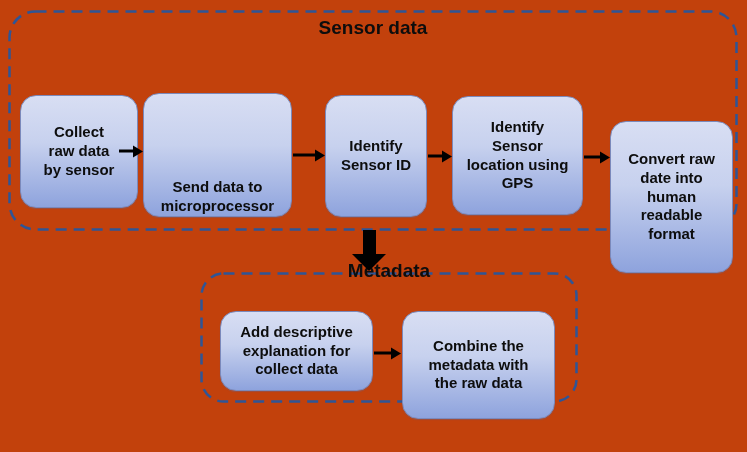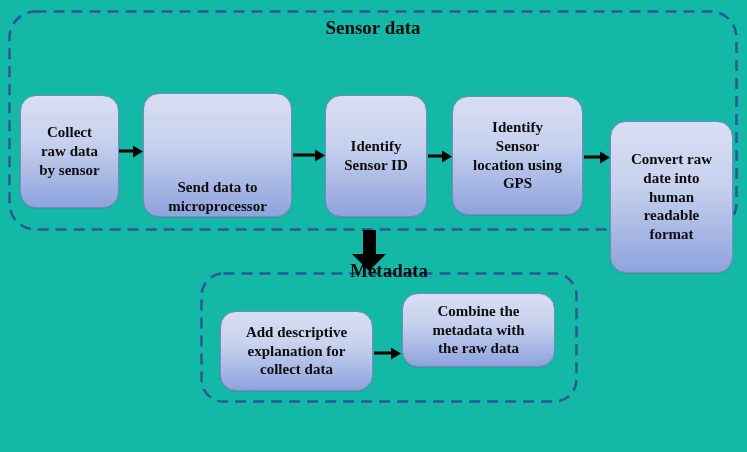--- a/index.html
+++ b/index.html
@@ -1,20 +1,20 @@
 <!DOCTYPE html>
 <html><head>
 <meta charset="utf-8">
 <style>
   html,body{margin:0;padding:0;background:#ffffff;}
   .stage{
     position:relative;
     width:747px;height:452px;
-    background:#14b8a6;
-    font-family:Liberation Serif, serif;
+    background:#c2410c;
+    font-family:Liberation Sans, sans-serif;
     overflow:hidden;
   }
   .group-svg{position:absolute;pointer-events:none;}
   .group-title{
     position:absolute;
     text-align:center;
     font-weight:700;
     font-size:19px;
     color:#0d0d0d;
     white-space:pre-line;
@@ -66,21 +66,21 @@
 </head>
 <body>
 
 <div class="stage">
 
   <svg class="group-svg" style="left:8px;top:10px;" width="730" height="221" viewBox="0 0 730 221">
     <rect x="1.5" y="1.5" width="727" height="218" rx="26" ry="26" fill="none" stroke="#2e5597" stroke-width="2.5" stroke-dasharray="11 7"></rect>
   </svg>
   <div class="group-title" style="left:8px;top:17px;width:730px;">Sensor data</div>
 
-  <div class="pbox" style="left:20px;top:95px;width:99px;height:113px;">
+  <div class="pbox" style="left:20px;top:95px;width:118px;height:113px;">
     <span class="pbox-label">Collect
 raw data
 by sensor</span>
   </div>
   <div class="pbox" style="left:143px;top:93px;width:149px;height:124px;align-items:flex-end;">
     <span class="pbox-label">Send data to
 microprocessor</span>
   </div>
   <div class="pbox" style="left:325px;top:95px;width:102px;height:122px;">
     <span class="pbox-label">Identify
@@ -125,21 +125,21 @@
   <svg class="group-svg" style="left:200px;top:272px;" width="378" height="131" viewBox="0 0 378 131">
     <rect x="1.5" y="1.5" width="375" height="128" rx="22" ry="22" fill="none" stroke="#2e5597" stroke-width="2.5" stroke-dasharray="11 7"></rect>
   </svg>
   <div class="group-title" style="left:200px;top:260px;width:378px;">Metadata</div>
 
   <div class="pbox" style="left:220px;top:311px;width:153px;height:80px;">
     <span class="pbox-label">Add descriptive
 explanation for
 collect data</span>
   </div>
-  <div class="pbox" style="left:402px;top:293px;width:153px;height:74px;">
+  <div class="pbox" style="left:402px;top:311px;width:153px;height:108px;">
     <span class="pbox-label">Combine the
 metadata with
 the raw data</span>
   </div>
 
   <div class="harrow" style="left:374px;top:353px;width:27px;">
       <div class="shaft"></div>
       <div class="head"></div>
     </div>
 

